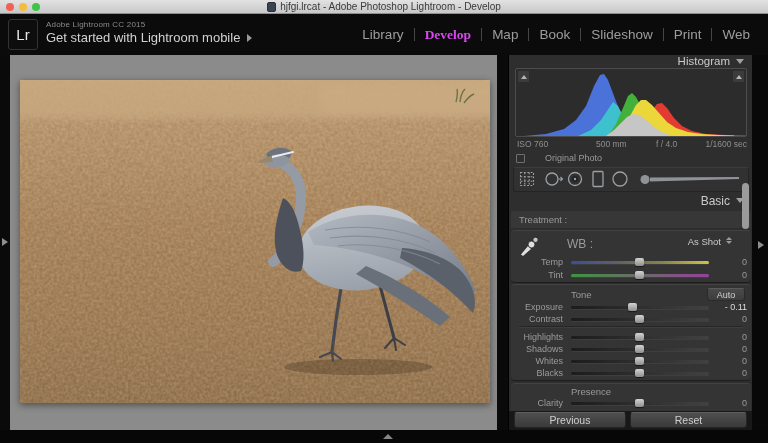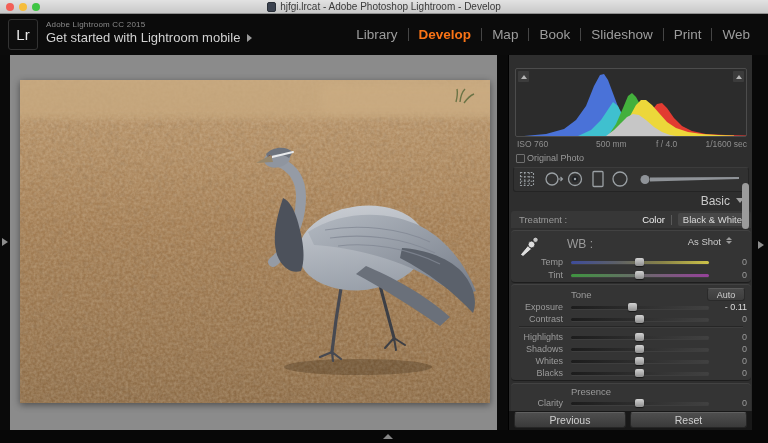--- a/index.html
+++ b/index.html
@@ -20,21 +20,21 @@
 
   
   .modulebar{position:absolute;left:0;top:14px;width:768px;height:58px;background:#0b0b0b;}
   .lr-logo{position:absolute;left:8px;top:5px;width:30px;height:31px;background:#0d0d0d;
     border:1px solid #333;border-radius:3px;color:#e6e6e6;font-size:15px;
     display:flex;align-items:center;justify-content:center;}
   .app-line1{position:absolute;left:46px;top:6px;font-size:8px;color:#8b8b8b;letter-spacing:.2px;}
   .app-line2{position:absolute;left:46px;top:16px;font-size:13px;color:#d2d2d2;display:flex;align-items:center;gap:7px;}
   .nav{position:absolute;right:8px;top:0;height:41px;display:flex;align-items:center;}
   .nav-item{color:#9d9d9d;font-size:13.5px;padding:0 10px;cursor:default;white-space:nowrap;}
-  .nav-item.active{color:#f97316;font-weight:bold;}
+  .nav-item.active{color:#d946ef;font-weight:bold;font-family:Liberation Serif, serif;}
   .nav-sep{width:1px;height:13px;background:#454545;}
 
   
   .left-strip{position:absolute;left:0;top:55px;width:10px;height:375px;background:#0a0a0a;}
   .right-edge-strip{position:absolute;left:752px;top:55px;width:16px;height:388px;background:#080808;}
   .canvas-right-border{position:absolute;left:497px;top:55px;width:11px;height:375px;background:#0a0a0a;}
   .bottom-strip{position:absolute;left:0;top:430px;width:768px;height:13px;background:#070707;}
 
   .tri-right{width:0;height:0;border-top:4px solid transparent;border-bottom:4px solid transparent;border-left:6px solid #8d8d8d;}
   .tri-up{width:0;height:0;border-left:5px solid transparent;border-right:5px solid transparent;border-bottom:5px solid #858585;}
@@ -63,21 +63,21 @@
   .clipbox .tri-up{border-left-width:3.5px;border-right-width:3.5px;border-bottom-width:4px;border-bottom-color:#b5b5b5;}
   .clipbox.l{left:2px;}.clipbox.r{right:2px;}
   .histo-svg{position:absolute;left:0;bottom:0;}
 
   .meta-row{position:absolute;left:0;top:84px;width:244px;height:12px;font-size:8.5px;color:#8f8f8f;}
   .meta-iso{position:absolute;left:8px;}
   .meta-focal{position:absolute;left:87px;}
   .meta-aperture{position:absolute;left:147px;}
   .meta-shutter{position:absolute;right:6px;}
 
-  .origphoto{position:absolute;left:7px;top:97px;height:12px;display:flex;align-items:center;gap:2px;}
+  .origphoto{position:absolute;left:7px;top:97px;height:12px;display:flex;align-items:center;gap:20px;}
   .checkbox{width:9px;height:9px;border:1px solid #6f6f6f;border-radius:1px;background:transparent;}
   .origphoto span{font-size:9px;color:#9a9a9a;}
 
   .toolstrip{position:absolute;left:4px;top:112px;width:236px;height:25px;background:#313131;
     border:1px solid #242424;border-top-color:#3c3c3c;border-radius:3px;}
 
   
   .treatment-row{position:absolute;left:2px;top:156px;width:240px;height:17px;background:#373737;
     border-radius:3px 3px 0 0;}
   .treatment-row .tlabel{position:absolute;left:8px;top:3px;font-size:9.5px;color:#9a9a9a;}
@@ -247,20 +247,24 @@
           <path d="M236,83 L251,75 L253,82 Z" fill="#96866a"></path>
         </g>
       </svg>
     </div>
   </div>
 
   <div class="canvas-right-border"></div>
 
   <div class="panel">
 
+    <div class="panel-header" style="top:0;">
+      <span class="ph-label">Histogram</span>
+      <span class="tri-down"></span>
+    </div>
 
     <div class="histo-box">
       <div class="clipbox l">
           <span class="tri-up"></span>
         </div>
       <div class="clipbox r">
           <span class="tri-up"></span>
         </div>
       <svg class="histo-svg" width="230" height="64" viewBox="0 0 230 64">
         <path d="M8,64 L30,62 L48,57 L60,48 L70,34 L78,14 L84,3 L88,2 L92,8 L98,24 L104,40 L112,52 L122,58 L136,61 L160,63 L200,63.5 L230,64 Z" fill="#4a72d8"></path>
@@ -311,25 +315,20 @@
       </svg>
     </div>
 
     <div class="panel-header" style="top:139px;">
       <span class="ph-label" style="font-size:12px;">Basic</span>
       <span class="tri-down"></span>
     </div>
 
     <div class="treatment-row">
       <span class="tlabel">Treatment :</span>
-      <div class="treatment-opts">
-        <span class="treat-color">Color</span>
-        <span class="treat-sep"></span>
-        <span class="treat-bw">Black &amp; White</span>
-      </div>
     </div>
 
     <div class="gbox wb">
       <svg class="dropper" viewBox="0 0 22 22">
         <path d="M2.5,19.5 L10,10.5 L13.5,14 L5,21.5 Z" fill="#dedede" stroke="#191919" stroke-width="0.7"></path>
         <circle cx="13.5" cy="9.5" r="3.4" fill="#dedede" stroke="#191919" stroke-width="0.7"></circle>
         <circle cx="17.5" cy="4.8" r="2.6" fill="#c4c4c4" stroke="#191919" stroke-width="0.7"></circle>
       </svg>
       <span class="wb-label">WB :</span>
       <span class="wb-value">As Shot</span>

